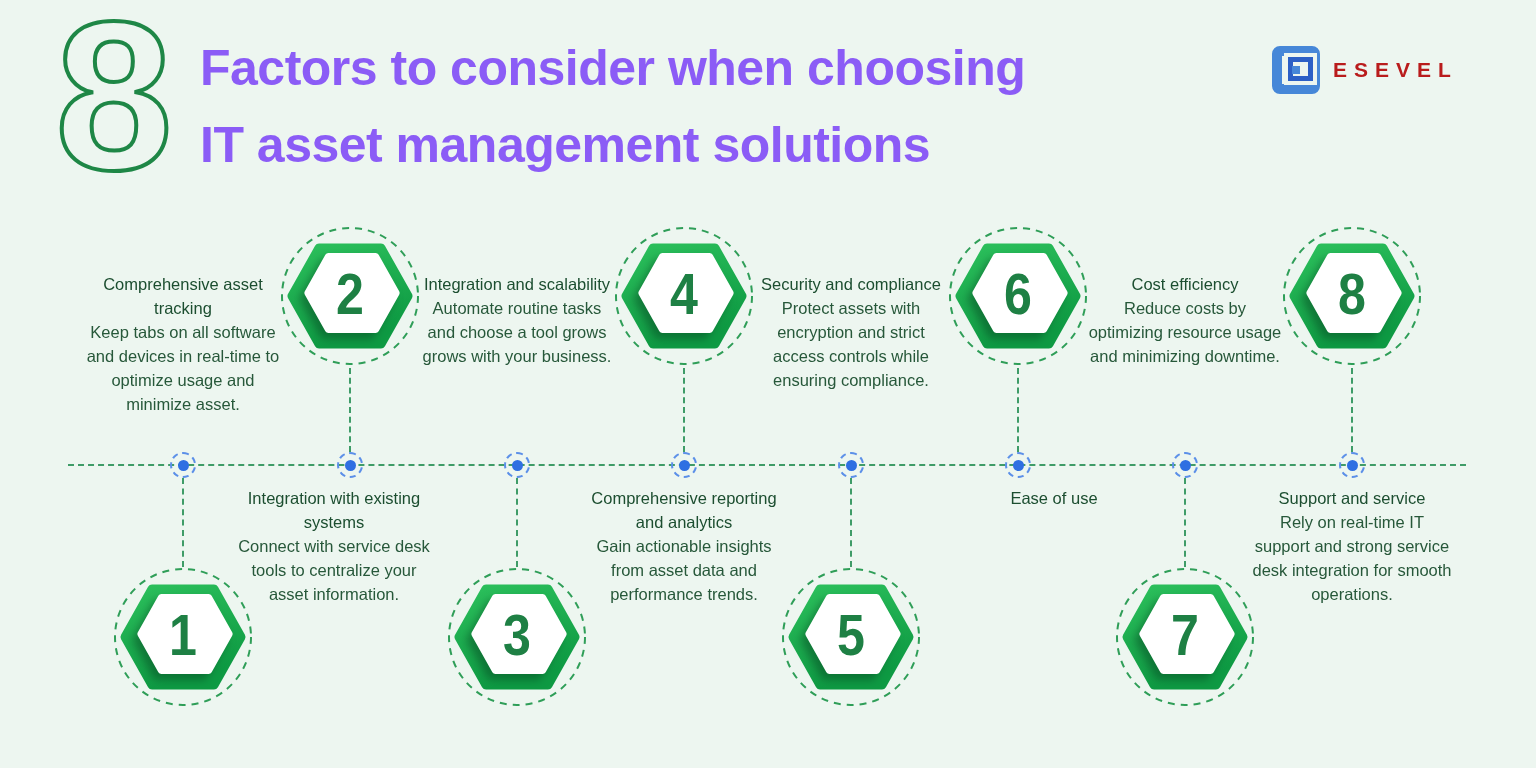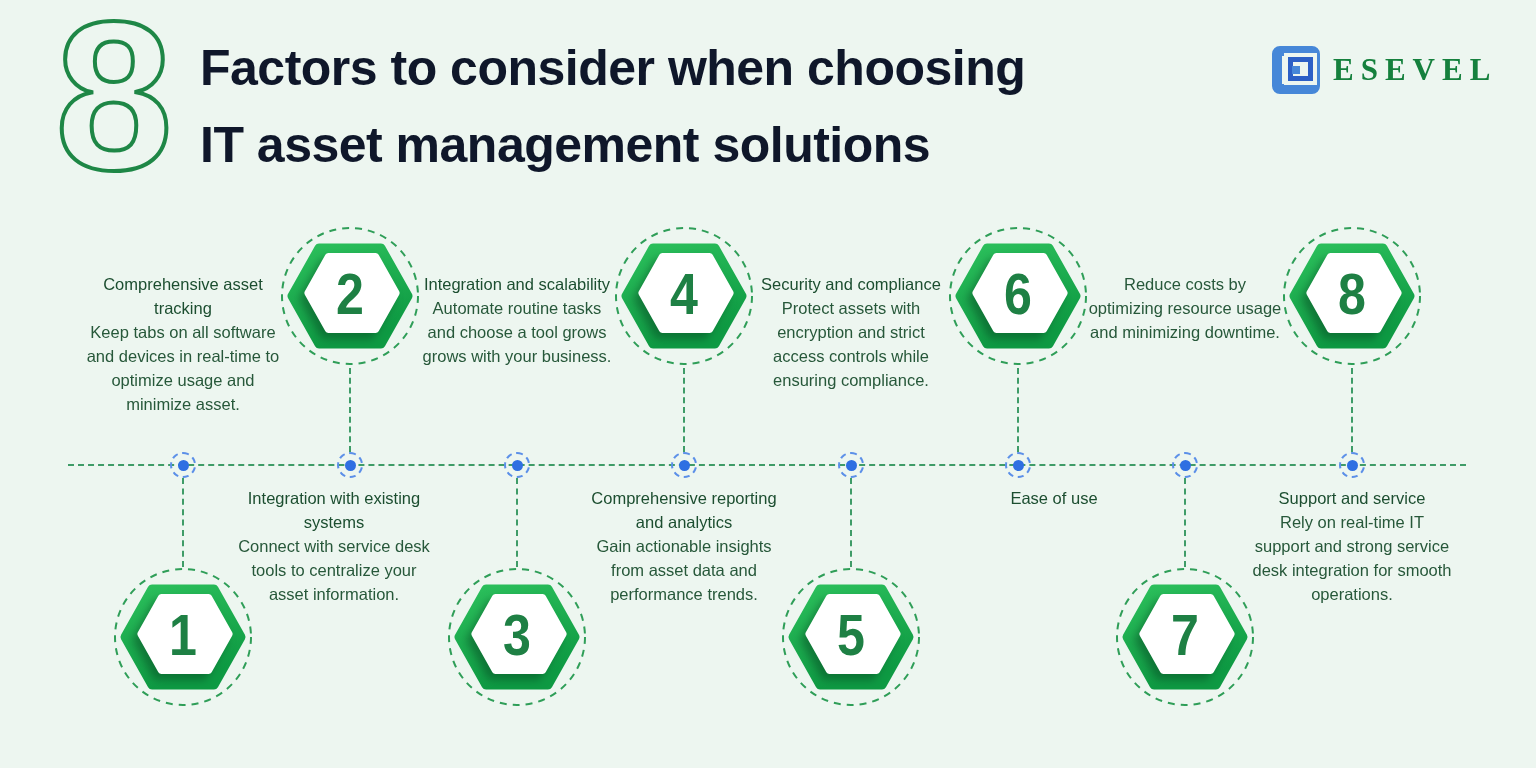--- a/index.html
+++ b/index.html
@@ -11,33 +11,33 @@
 
   
   .big-count {
     position:absolute; left:55px; top:-10px;
     font-size:212px; font-weight:700; line-height:1;
     color:transparent; -webkit-text-stroke:4px #1e8746;
     letter-spacing:-4px;
   }
   .page-title {
     position:absolute; left:200px; top:30px;
-    font-size:50px; font-weight:700; color:#0f172a;
+    font-size:50px; font-weight:700; color:#8b5cf6;
     line-height:77px; letter-spacing:-0.5px; white-space:nowrap;
   }
   .brand { position:absolute; left:1272px; top:46px; display:flex; align-items:center; gap:13px; }
   .logo-icon { position:relative; width:48px; height:48px; }
   .logo-outer { position:absolute; inset:0; border:10px solid #4687d8; border-radius:8px; box-sizing:border-box; }
   .logo-inner-ring {
     position:absolute; top:11px; left:16px; width:15px; height:14px;
     border:5px solid #2c60c6; box-sizing:content-box;
     box-shadow:0 0 0 4px #edf6f0;
   }
   .logo-dot { position:absolute; top:20px; left:20px; width:8px; height:8px; background:#4687d8; }
-  .brand-name { font-size:31px; font-weight:700; letter-spacing:7px; color:#15803d;font-family:Liberation Serif, serif; }
+  .brand-name { font-size:21px; font-weight:700; letter-spacing:7px; color:#b91c1c; }
 
   
   .timeline { position:absolute; left:68px; top:464px; width:1398px; height:0; border-top:2px dashed #3f9c68; }
   .vline { position:absolute; width:0; border-left:2px dashed #3f9c68; }
   .vline.on-top { top:368px; height:84px; }
   .vline.on-bottom { top:478px; height:89px; }
   .timeline-dot {
     position:absolute; top:452px; width:26px; height:26px; border-radius:50%;
     border:2px dashed #5b8fe8; box-sizing:border-box;
   }
@@ -188,20 +188,21 @@
       <polygon class="hex-outer" points="12,70 39,22 101,22 128,70 101,118 39,118"></polygon>
       <polygon class="hex-inner" points="27.9,67 48.4,30.5 95.6,30.5 116.1,67 95.6,103.5 48.4,103.5"></polygon>
     </svg>
     <div class="hex-number">6</div>
   </div>
   <div class="factor-text on-bottom" style="left:954px">
     <div class="factor-title">Ease of use</div>
   </div>
 
   <div class="factor-text on-top" style="left:1085px">
+    <div class="factor-title">Cost efficiency</div>
     <div class="factor-desc">Reduce costs by optimizing resource usage and minimizing downtime.</div>
   </div>
   <div class="hex-node on-bottom" style="left:1115px">
     <svg width="140" height="140" viewBox="0 0 140 140">
       <circle class="dash-circle" cx="70" cy="70" r="68"></circle>
       <polygon class="hex-outer" points="12,70 39,22 101,22 128,70 101,118 39,118"></polygon>
       <polygon class="hex-inner" points="27.9,67 48.4,30.5 95.6,30.5 116.1,67 95.6,103.5 48.4,103.5"></polygon>
     </svg>
     <div class="hex-number">7</div>
   </div>

